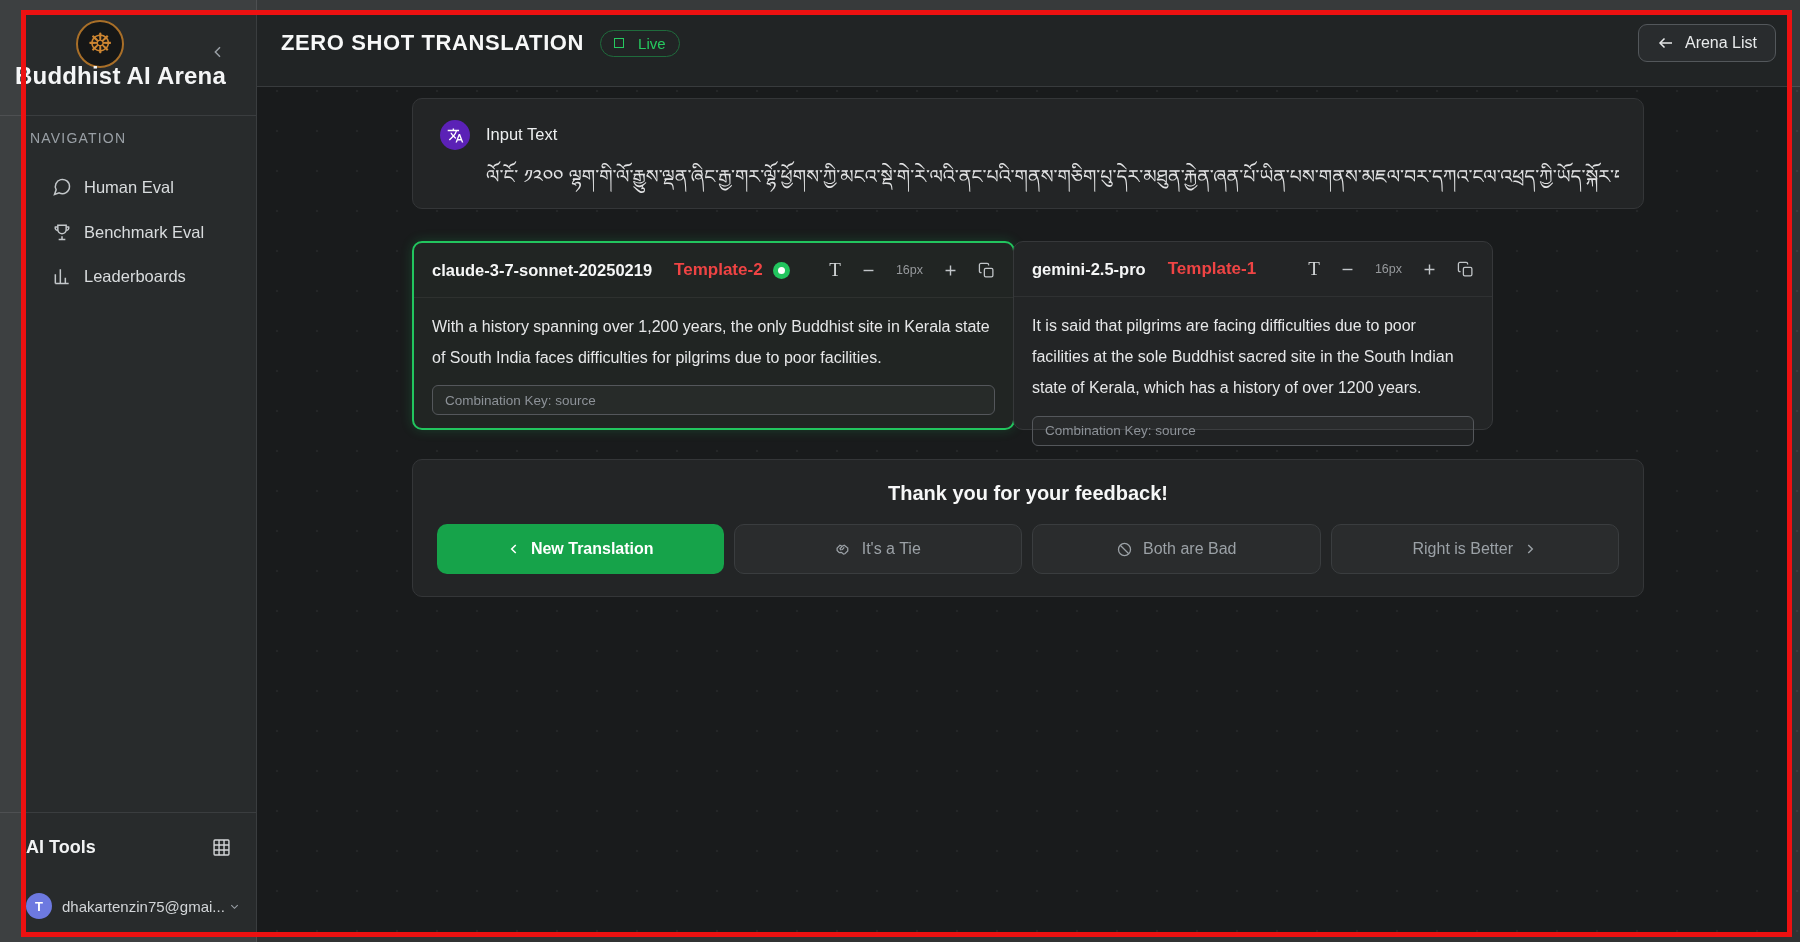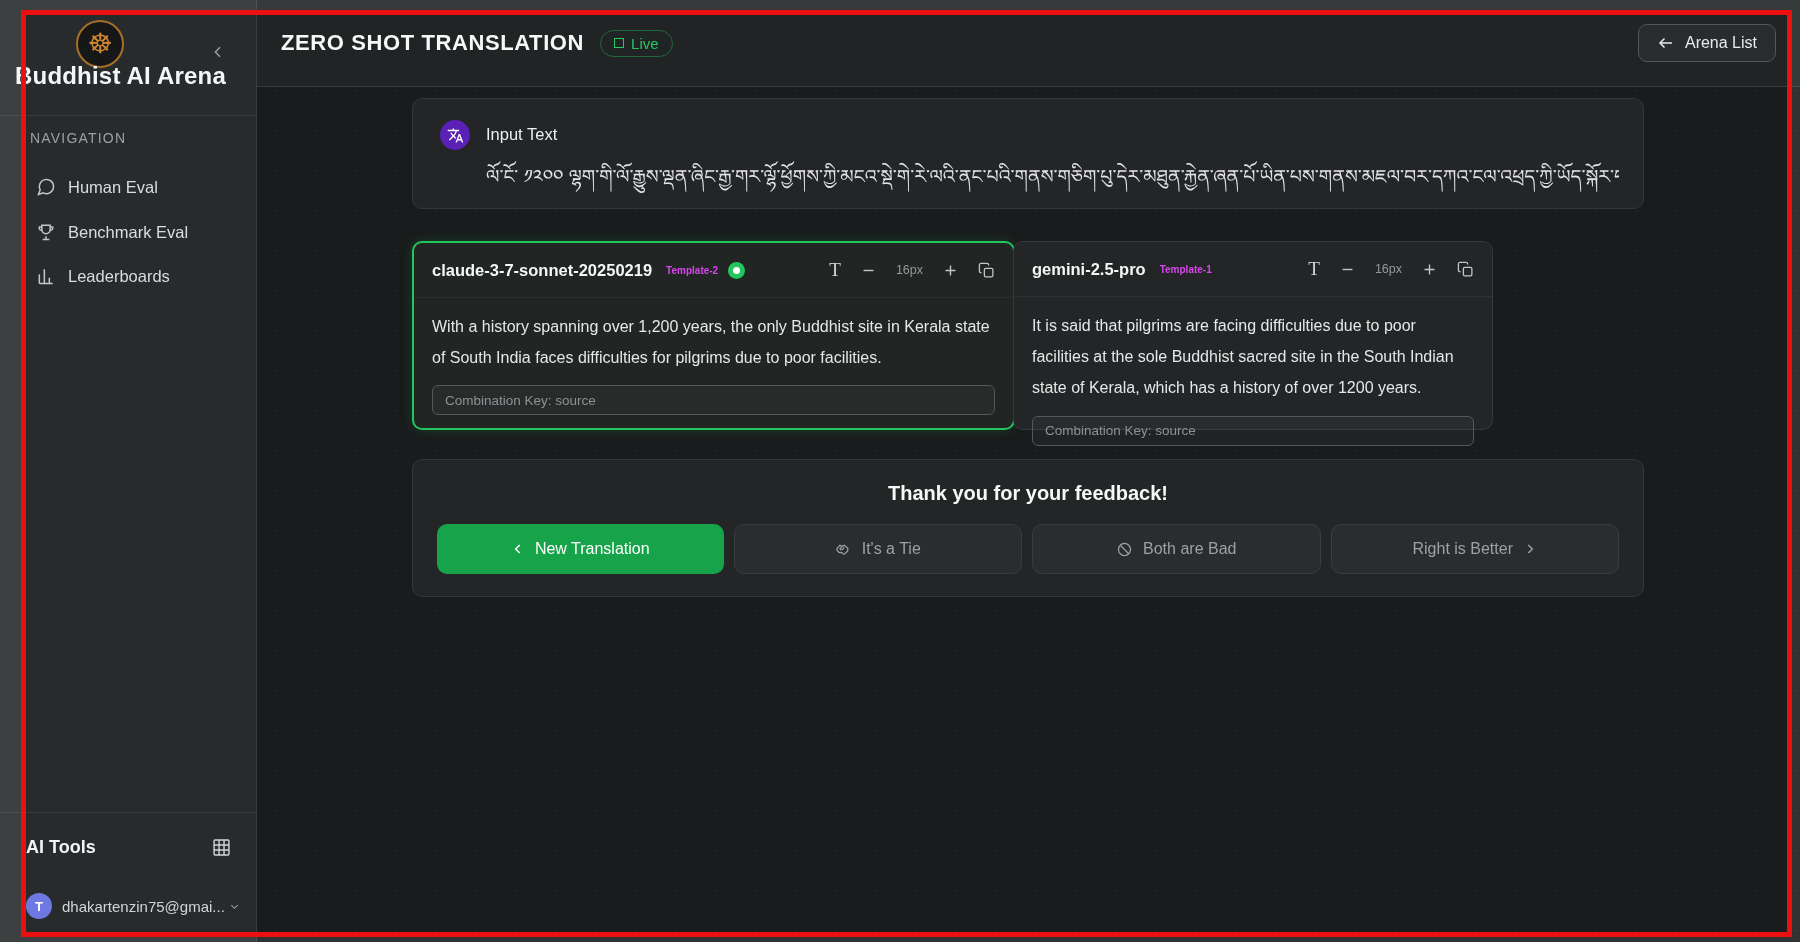--- a/index.html
+++ b/index.html
@@ -22,37 +22,37 @@
     background:#282b2c; border-right:1px solid #3a3d3f; z-index:5;}
   .sb-header{ position:relative; height:116px; border-bottom:1px solid #3a3d3f;}
   .logo{ position:absolute; left:76px; top:20px; width:48px; height:48px; border-radius:50%;
     border:2px solid #a96f28; background:#161717; display:flex; align-items:center; justify-content:center;
     color:#cd8531; font-size:28px; line-height:1; }
   .collapse{ position:absolute; right:30px; top:44px; color:#9aa0a6; }
   .sb-title{ position:absolute; left:15px; top:62px; font-size:24px; font-weight:700; color:#f4f5f6; letter-spacing:.2px; white-space:nowrap;}
   .nav-label{ position:absolute; left:30px; top:130px; font-size:14px; font-weight:400;
     color:#9aa0a6; letter-spacing:1.2px;}
   .nav-item{ position:absolute; left:0; width:257px; height:44px; display:flex; align-items:center;
-    padding-left:36px; color:#d9dcde; font-size:16.5px; cursor:pointer;}
+    padding-left:52px; color:#d9dcde; font-size:16.5px; cursor:pointer;}
   .nav-item .ico{ width:20px; height:20px; margin-right:12px; color:#c3c7ca; flex:0 0 auto;}
   .sb-bottom{ position:absolute; left:0; right:0; bottom:0; height:130px; border-top:1px solid #3a3d3f;}
   .tools-row{ position:absolute; left:26px; right:24px; top:24px; display:flex; align-items:center; justify-content:space-between;}
   .tools-label{ font-size:18px; font-weight:700; color:#f1f2f3;}
   .tools-row .ico{ width:21px; height:21px; color:#d3d6d8;}
   .user-row{ position:absolute; left:26px; top:80px; display:flex; align-items:center;}
   .avatar{ width:26px; height:26px; border-radius:50%; background:#6d79e0; color:#fff;
     font-size:13px; font-weight:700; display:flex; align-items:center; justify-content:center;}
   .email{ margin-left:10px; font-size:15px; color:#d2d5d8; white-space:nowrap;}
   .email-caret{ margin-left:4px; color:#9aa0a6;}
 
   
   .topbar{ position:absolute; left:257px; top:0; right:0; height:87px; background:#212425;
     border-bottom:1px solid #383b3d; display:flex; align-items:center; z-index:4;}
   .page-title{ margin-left:24px; font-size:22px; font-weight:700; color:#f7f8f8; letter-spacing:.6px; white-space:nowrap;}
-  .live-badge{ margin-left:16px; height:27px; display:flex; align-items:center; gap:7px;
+  .live-badge{ margin-left:16px; height:27px; display:flex; align-items:center; gap:14px;
     padding:0 13px; border:1px solid #1f6b3c; border-radius:14px; color:#26c95f; font-size:15px;}
   .live-square{ width:10px; height:10px; border:1.4px solid #26c95f; display:inline-block;}
   .arena-btn{ margin-left:auto; margin-right:24px; height:38px; display:flex; align-items:center; gap:10px;
     padding:0 18px; border:1px solid #53575b; border-radius:9px; background:#292c2e; color:#e8eaeb;
     font-size:16px; cursor:pointer;}
   .arena-btn .ico{ width:18px; height:18px;}
 
   
   .main{ position:absolute; left:257px; top:71px; right:0; bottom:0; background:#191b1c;
     background-image:radial-gradient(circle,#242627 1.3px,transparent 1.6px); background-size:40px 40px;}
@@ -68,21 +68,21 @@
     white-space:nowrap; overflow:hidden;}
 
   
   .card{ position:absolute; top:170px; height:189px; border-radius:10px;}
   .card-left{ left:155px; width:603px; background:#212523; border:2px solid #22c55e;
     box-shadow:0 0 12px rgba(34,197,94,.22);}
   .card-right{ left:756px; width:480px; background:#232526; border:1px solid #36383a;}
   .card-head{ height:55px; display:flex; align-items:center; padding:0 18px;
     border-bottom:1px solid rgba(255,255,255,.06);justify-content:flex-end;}
   .model-name{ font-size:16.5px; font-weight:700; color:#f5f6f6; white-space:nowrap;}
-  .tpl-badge{ margin-left:14px; font-size:10px; font-weight:700; color:#d946ef; white-space:nowrap;}
+  .tpl-badge{ margin-left:22px; font-size:17px; font-weight:700; color:#ef4444; white-space:nowrap;}
   .sel-dot{ margin-left:10px; width:17px; height:17px; border-radius:50%; background:#22c55e;
     display:flex; align-items:center; justify-content:center;}
   .sel-dot span{ width:7px; height:7px; border-radius:50%; background:#fff;}
   .toolbar{ margin-left:auto; display:flex; align-items:center; gap:19px; color:#c2c6c9;}
   .tool-T{ font-family:"Liberation Serif","DejaVu Serif",serif; font-size:19px; color:#d4d7d9; cursor:pointer;}
   .fontsize{ font-size:12.5px; color:#96999c;}
   .toolbar .ico{ width:17px; height:17px; cursor:pointer;}
   .card-body{ padding:13px 18px 0; font-size:16px; line-height:1.95; color:#e6e7e8;}
   .combo{ margin:12px 18px 0; width:calc(100% - 36px); height:30px; border:1px solid #54575b;
     border-radius:6px; background:rgba(255,255,255,.03); color:#8d9298; font-size:13.5px;
@@ -90,21 +90,21 @@
   .combo::placeholder{ color:#8d9298; opacity:1;}
 
   
   .feedback{ left:155px; top:388px; width:1232px; height:138px;}
   .fb-heading{ position:absolute; top:22px; left:0; right:0; text-align:center; font-size:20px;
     font-weight:700; color:#f6f7f7;}
   .fb-row{ position:absolute; left:24px; right:24px; top:64px; display:flex; gap:10px;}
   .fb-btn{ flex:1 1 0; height:50px; border-radius:10px; display:flex; align-items:center; justify-content:center;
     gap:10px; font-size:16px; color:#9ba1a6; background:#2a2c2d; border:1px solid #3a3d3f; cursor:pointer;}
   .fb-btn .ico{ width:17px; height:17px;}
-  .fb-btn.primary{ background:#16a34a; border:none; color:#fff; font-weight:400;}
+  .fb-btn.primary{ background:#16a34a; border:none; color:#fff; font-weight:700;}
   .chev{ width:14px; height:14px;}
 </style>
 </head>
 <body>
 
 <div id="app">
 
   <div class="sidebar">
     <div class="sb-header">
       <div class="logo">☸</div>

